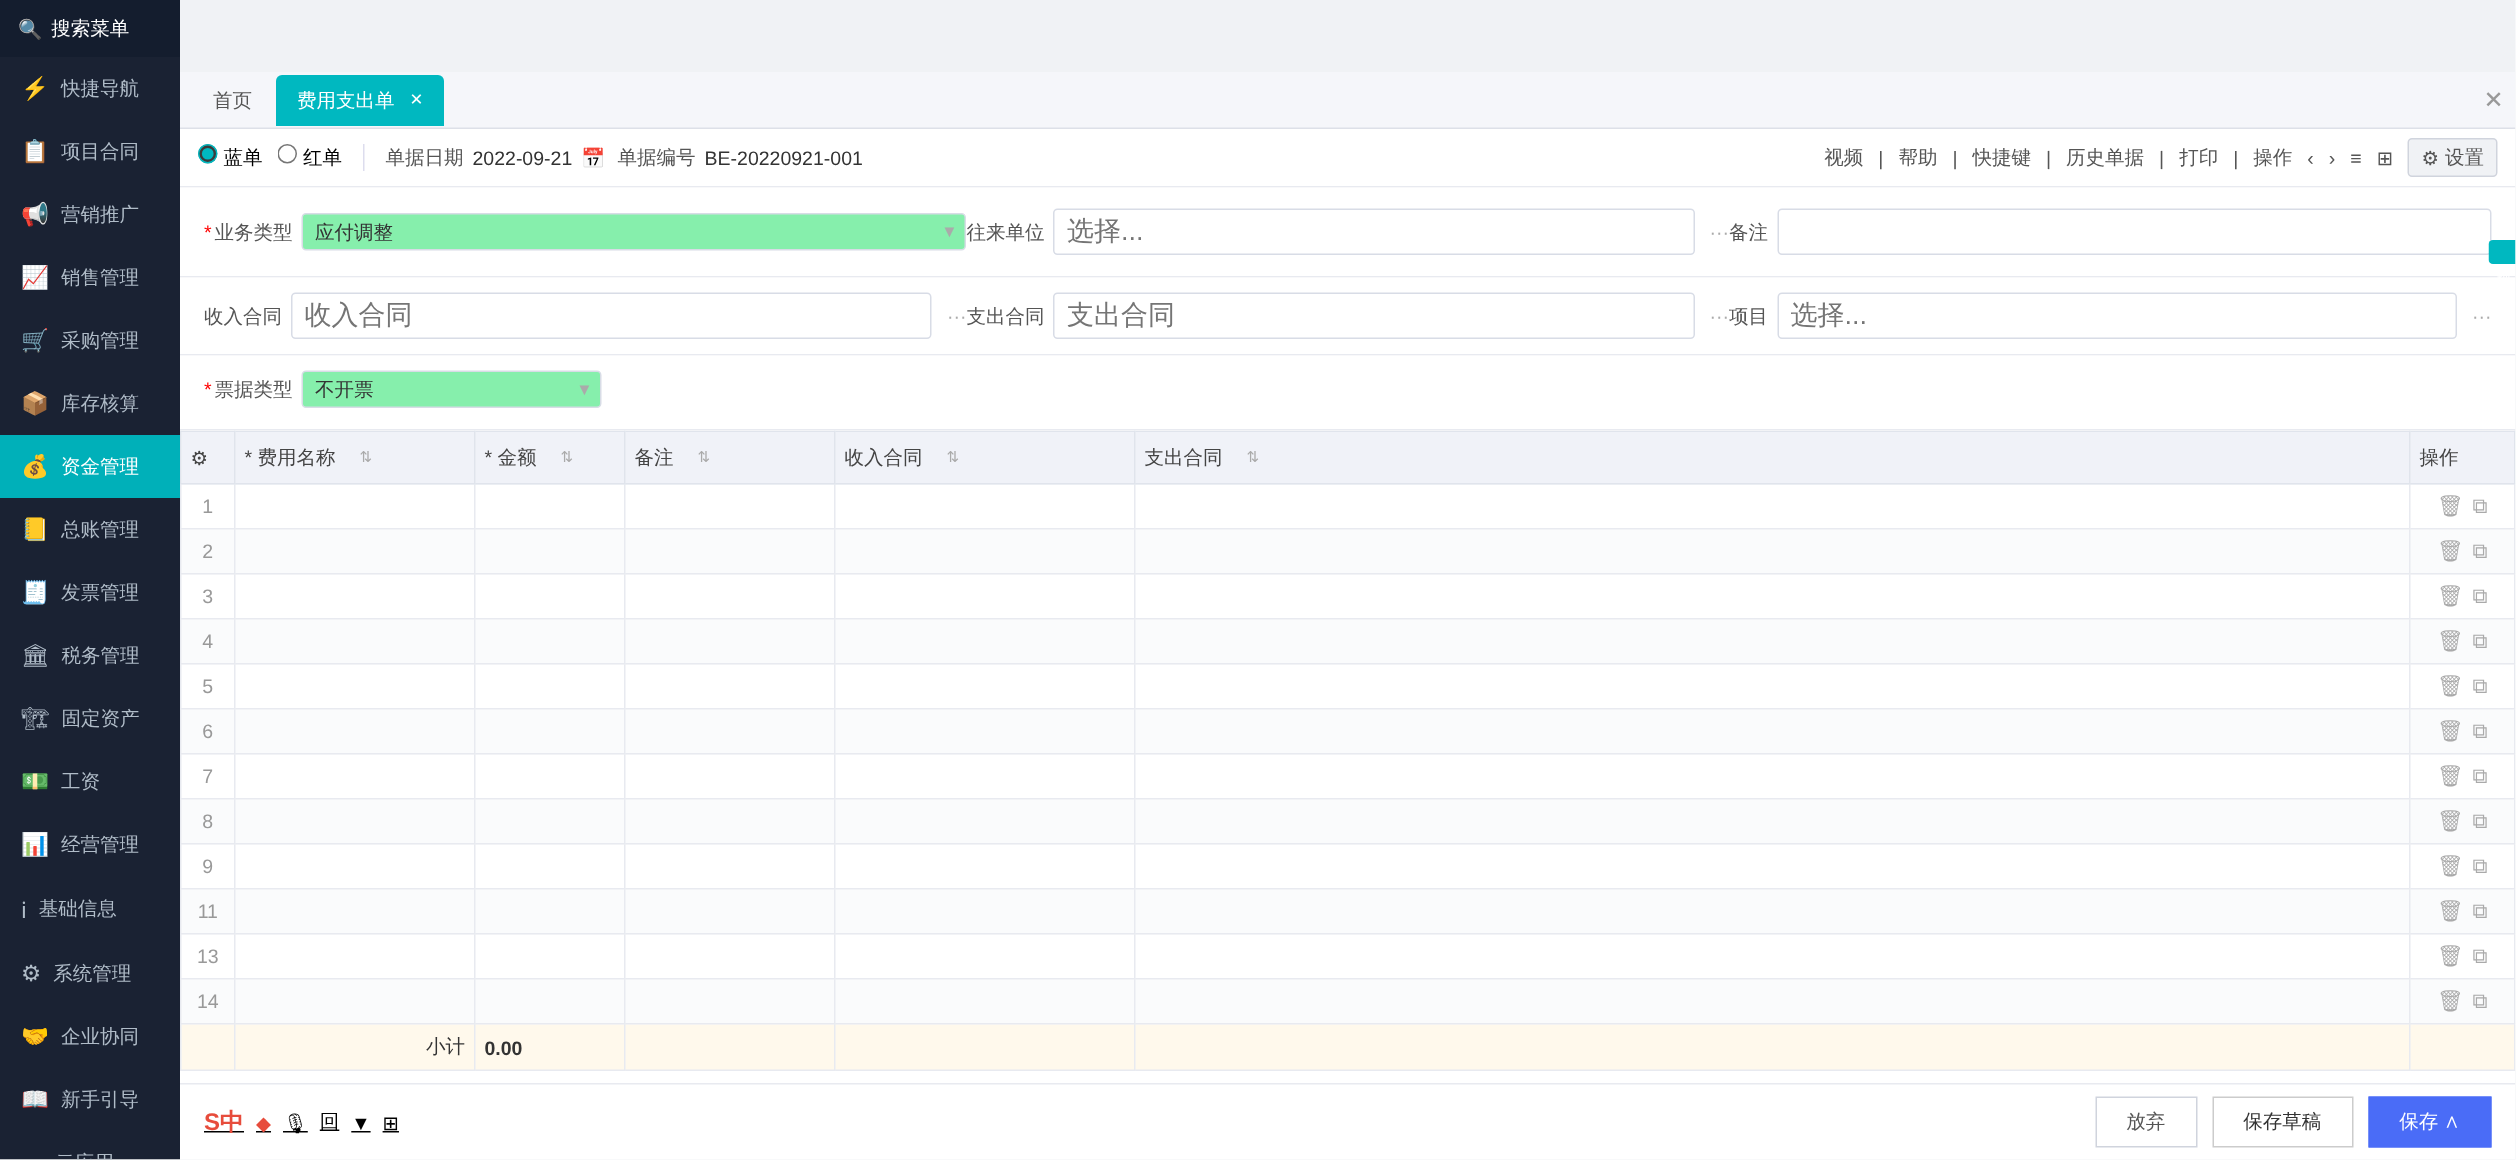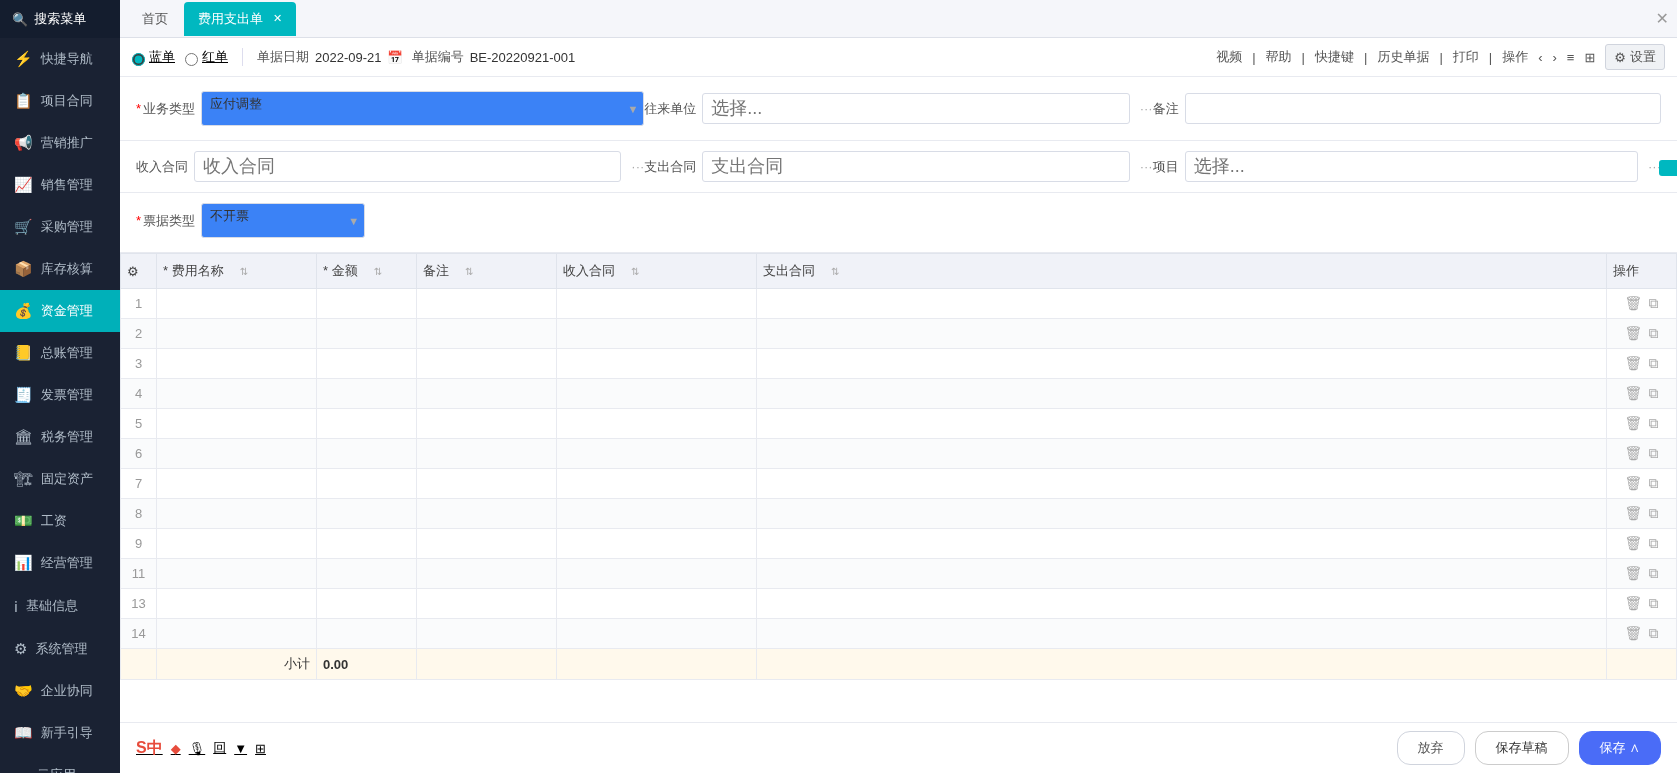--- a/index.html
+++ b/index.html
@@ -47,20 +47,21 @@
 
     
     .tab-bar {
       display: flex;
       align-items: center;
       background: #f5f6fa;
       border-bottom: 1px solid #dde0e8;
       min-height: 38px;
       padding: 0 8px;
       gap: 2px;
+      margin-top: 48px;
     }
     .tab {
       display: flex;
       align-items: center;
       padding: 8px 14px;
       cursor: pointer;
       font-size: 13px;
       color: #555;
       border-radius: 4px 4px 0 0;
       gap: 6px;
@@ -75,21 +76,21 @@
     .toolbar-row {
       display: flex;
       align-items: center;
       padding: 6px 12px;
       background: #fff;
       border-bottom: 1px solid #e8eaf0;
       gap: 8px;
       flex-wrap: wrap;
     }
     .radio-group { display: flex; align-items: center; gap: 10px; }
-    .radio-label { display: flex; align-items: flex-end; gap: 4px; cursor: pointer; font-size: 13px; text-decoration: underline; }
+    .radio-label { display: flex; align-items: flex-start; gap: 4px; cursor: pointer; font-size: 13px; }
     .radio-label input { accent-color: #00b8c0; }
     .toolbar-sep { width: 1px; height: 18px; background: #dde; margin: 0 6px; }
 
     .field-group { display: flex; align-items: center; gap: 6px; font-size: 13px; color: #555; }
     .field-value { color: #333; font-weight: 500; }
     .calendar-icon { color: #aaa; cursor: pointer; }
 
     .toolbar-right {
       margin-left: auto;
       display: flex;
@@ -144,24 +145,24 @@
     .form-select-wrapper {
       flex: 1;
       position: relative;
       display: flex;
       align-items: center;
     }
     .form-select {
       flex: 1;
       border: 1px solid #d8dce6;
       border-radius: 3px;
-      padding: 4px 24px 14px 8px;
+      padding: 4px 24px 4px 8px;
       font-size: 13px;
       color: #333;
-      background: #3b82f6;
+      background: #86efac;
       appearance: none;
       outline: none;
       cursor: pointer;
     }
     .select-arrow { position: absolute; right: 6px; color: #aaa; pointer-events: none; font-size: 11px; }
     .form-dots { color: #aaa; cursor: pointer; margin-left: 4px; }
     .form-placeholder { color: #bbb; }
 
     
     .form-fields-2 {
@@ -235,21 +236,21 @@
     }
     .footer-icons {
       margin-right: auto;
       display: flex;
       align-items: center;
       gap: 8px;
       text-decoration: underline;
     }
     .btn {
       padding: 7px 20px;
-      border-radius: 13px;
+      border-radius: 0;
       cursor: pointer;
       font-size: 13px;
       border: 1px solid #d0d4dd;
     }
     .btn-default { background: #fff; color: #555; }
     .btn-primary { background: #4a6cf7; color: #fff; border-color: #4a6cf7; }
     .btn-save-draft { background: #fff; color: #333; border: 1px solid #ccc; }
 
     
     .right-edge {
@@ -458,21 +459,21 @@
     <div class="form-row">
       <span class="form-label">项目</span>
       <input class="form-input form-placeholder" type="text" placeholder="选择..." style="">
       <span class="form-dots">···</span>
     </div>
   </div>
 
   <div class="form-fields-3">
     <div class="form-row">
       <span class="form-label required">票据类型</span>
-      <div class="form-select-wrapper" style="width:164px">
+      <div class="form-select-wrapper" style="width:200px">
         <select class="form-select">
           <option>不开票</option>
         </select>
         <span class="select-arrow">▼</span>
       </div>
     </div>
   </div>
 
   <div class="table-container">
     <table class="data-table">

